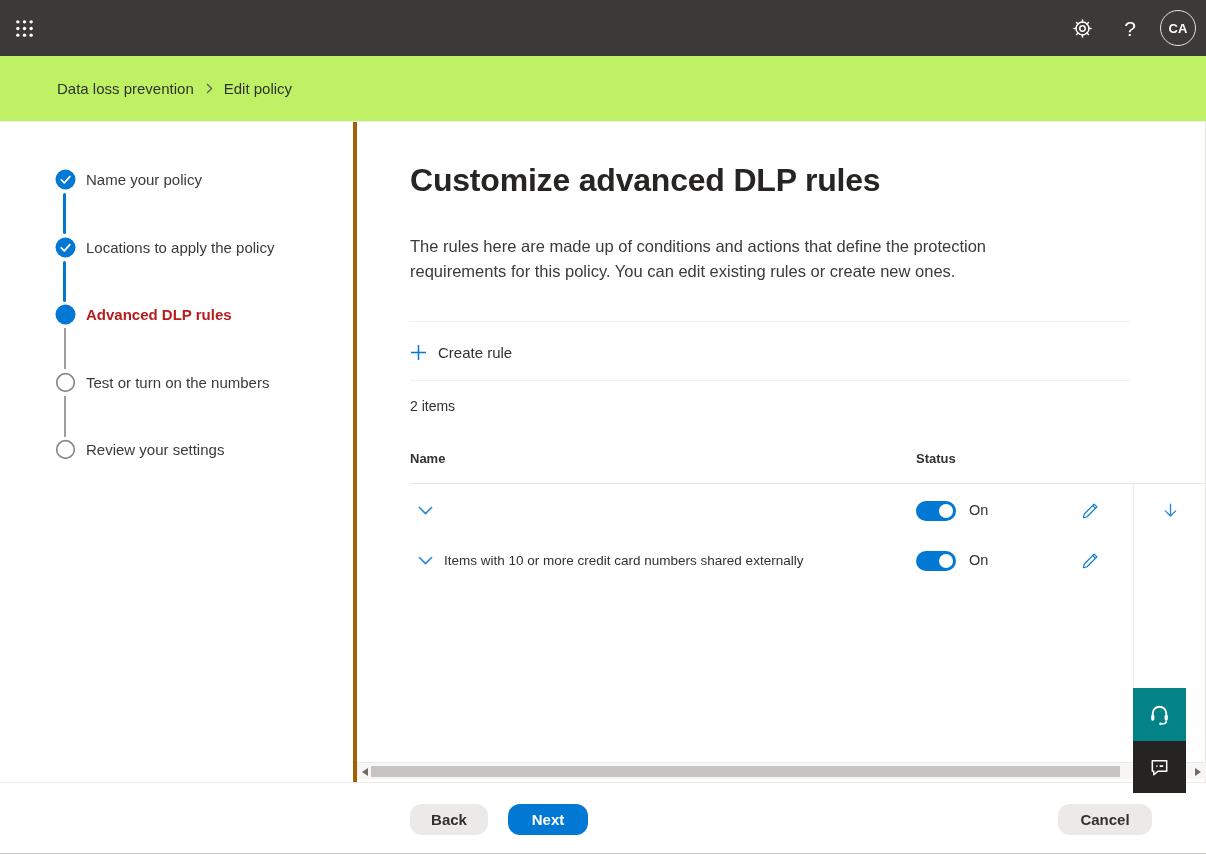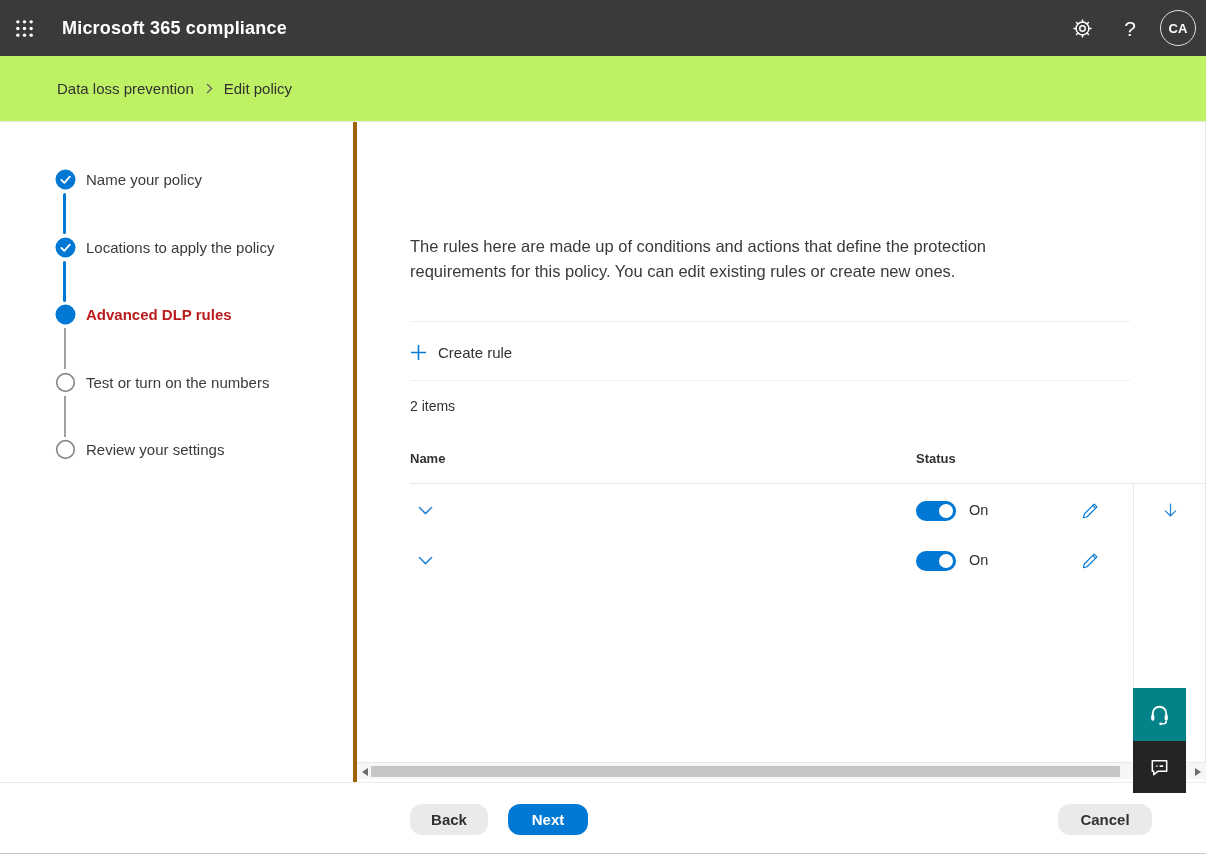--- a/index.html
+++ b/index.html
@@ -117,21 +117,20 @@
           <circle cx="17" cy="3" r="1.8"></circle>
         <circle cx="3" cy="10" r="1.8"></circle>
           <circle cx="10" cy="10" r="1.8"></circle>
           <circle cx="17" cy="10" r="1.8"></circle>
         <circle cx="3" cy="17" r="1.8"></circle>
           <circle cx="10" cy="17" r="1.8"></circle>
           <circle cx="17" cy="17" r="1.8"></circle>
       </g>
     </svg>
   </div>
-  <div class="topbar-title">Microsoft 365 compliance</div>
   <div class="topbar-right">
     <div class="topbar-iconbtn">
       <svg width="21" height="21" viewBox="0 0 20 20" fill="none" stroke="#ffffff" stroke-width="1.4" stroke-linecap="round">
         <circle cx="10" cy="10" r="6.1"></circle>
         <circle cx="10" cy="10" r="2.6"></circle>
         <path d="M10 1.9v2.2M10 15.9v2.2M1.9 10h2.2M15.9 10h2.2M4.3 4.3l1.5 1.5M14.2 14.2l1.5 1.5M15.7 4.3l-1.5 1.5M5.8 14.2l-1.5 1.5"></path>
       </svg>
     </div>
     <div class="topbar-iconbtn">
       <span class="help-glyph">?</span>
@@ -192,20 +191,21 @@
     <svg width="21" height="21" viewBox="0 0 21 21">
         <circle cx="10.5" cy="10.5" r="8.8" fill="#ffffff" stroke="#8a8886" stroke-width="1.7"></circle>
       </svg>
   </div>
   <div class="step-label" style="top:317px">Review your settings</div>
 
 </aside>
 
 <main class="mainpane">
 
+  <h1 class="page-title">Customize advanced DLP rules</h1>
   <p class="page-desc">The rules here are made up of conditions and actions that define the protection requirements for this policy. You can edit existing rules or create new ones.</p>
 
   <div class="hr hr1"></div>
 
   <div class="create-rule">
     <svg width="17" height="17" viewBox="0 0 17 17" fill="none" stroke="#0078d4" stroke-width="1.5">
         <path d="M8.5 1v15M1 8.5h15"></path>
       </svg>
     <span class="create-rule-label">Create rule</span>
   </div>
@@ -241,20 +241,21 @@
         </svg>
     </span>
   </div>
 
   <div class="rule-row row2">
     <span class="row-chevron">
       <svg width="17" height="17" viewBox="0 0 16 16" fill="none" stroke="#2b88d8" stroke-width="1.5" stroke-linecap="round" stroke-linejoin="round">
           <path d="M2.3 5.2L8 10.9l5.7-5.7"></path>
         </svg>
     </span>
+    <span class="row-name">Items with 10 or more credit card numbers shared externally</span>
     <span class="toggle">
         <span class="knob"></span>
       </span>
     <span class="toggle-label">On</span>
     <span class="row-edit">
       <svg width="19" height="19" viewBox="0 0 20 20" fill="none" stroke="#0078d4" stroke-width="1.2" stroke-linejoin="round">
           <path d="M13.8 3.2l3 3L6.4 16.6l-3.9 1 1-3.9L13.8 3.2z"></path>
           <path d="M12.3 4.7l3 3"></path>
         </svg>
     </span>

